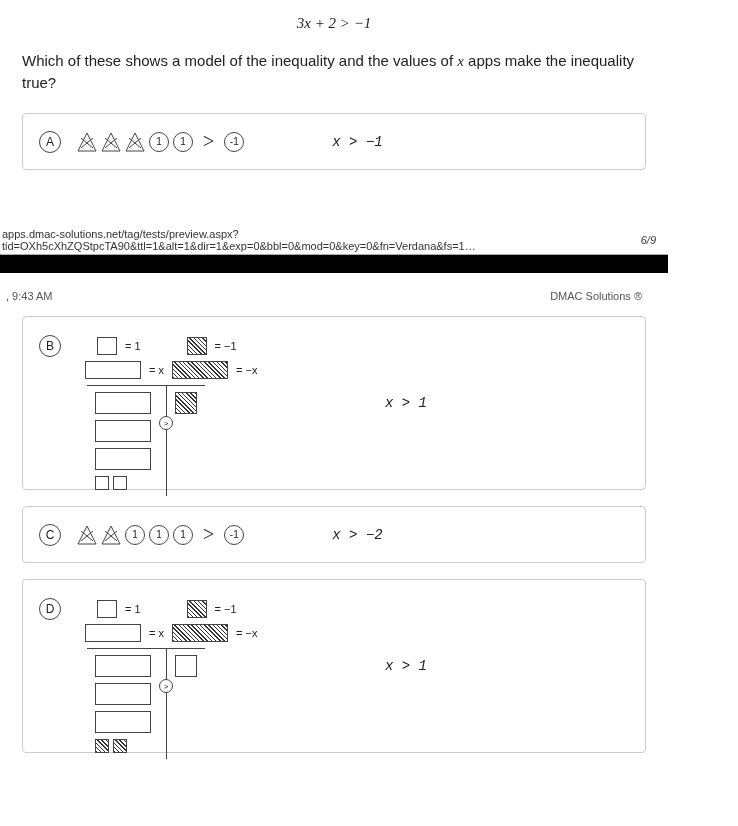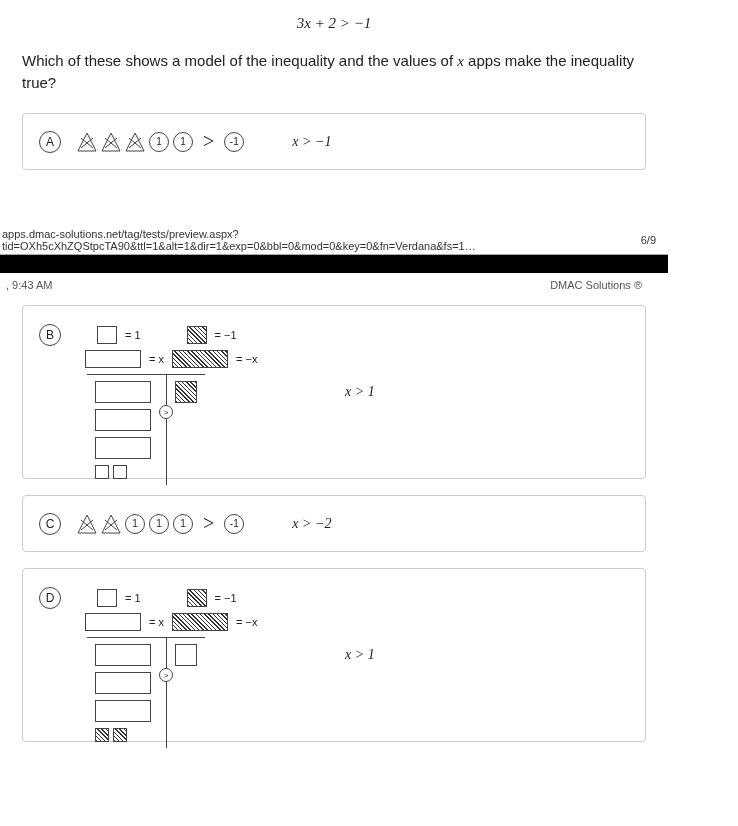--- a/index.html
+++ b/index.html
@@ -5,31 +5,31 @@
   * { box-sizing: border-box; }
   html, body { margin:0; padding:0; font-family: Verdana, Geneva, sans-serif; background:#fff; color:#222; }
   .page { width:668px; }
   .top-section { padding: 10px 22px 40px 22px; }
   .inequality { text-align:center; font-size:15px; padding-top:4px; }
   .question { font-size:15px; margin:18px 0 20px 0; line-height:1.4; }
   .italic-x { font-style:italic; font-family:"Times New Roman",serif; }
   .option-box { border:1px solid #ccc; border-radius:4px; padding:16px 16px 16px 16px; margin-bottom:16px; display:flex; align-items:center; }
   .option-letter { width:22px; height:22px; border:1px solid #444; border-radius:50%; display:flex; align-items:center; justify-content:center; font-size:12px; flex-shrink:0; margin-right:16px; }
   .option-model { display:flex; align-items:center; gap:4px; flex-shrink:0; }
-  .option-ans { margin-left:48px; font-size:14px; font-style:italic; font-family:Liberation Serif, serif; }
+  .option-ans { margin-left:88px; font-size:14px; font-style:italic; font-family:Liberation Mono, monospace; }
   .tri { width:20px; height:20px; position:relative; }
   .tri svg { position:absolute; top:0; left:0; }
   .circ { width:20px; height:20px; border:1px solid #444; border-radius:50%; display:flex; align-items:center; justify-content:center; font-size:10px; }
   .gt-sym { font-size:20px; padding:0 6px; font-family:"Times New Roman",serif; }
 
   .url-bar { padding:2px 2px; font-size:11px; color:#333; border-bottom:1px solid #aaa; display:flex; justify-content:space-between; align-items:center;gap:7px; }
-  .url-bar .count { margin-right:10px; }
+  .url-bar .count { margin-right:10px;font-style:italic; }
   .black-bar { height:18px; background:#000; }
 
-  .lower-section { padding:0 22px 20px 22px; }
+  .lower-section { padding:11px 22px 20px 22px; }
   .lower-header { display:flex; justify-content:space-between; font-size:11px; color:#555; padding:6px 4px 14px 4px; }
   .lower-header .left { margin-left:-20px; }
 
   .diagram-box .option-body { display:flex; align-items:center; width:100%; }
   .diagram-wrap { width:220px; height:140px; flex-shrink:0; display:flex; flex-direction:column; align-items:flex-start; padding-top:4px; }
   .legend-row { display:flex; align-items:center; gap:8px; font-size:11px; margin-bottom:6px; margin-left:20px; }
   .legend-row.r2 { margin-left:8px; }
   .lbox { width:20px; height:18px; border:1px solid #444; background:#fff; }
   .lbox.hatch { background:repeating-linear-gradient(45deg,#333,#333 1px,#fff 1px,#fff 3px); }
   .lbox.wide { width:56px; }

